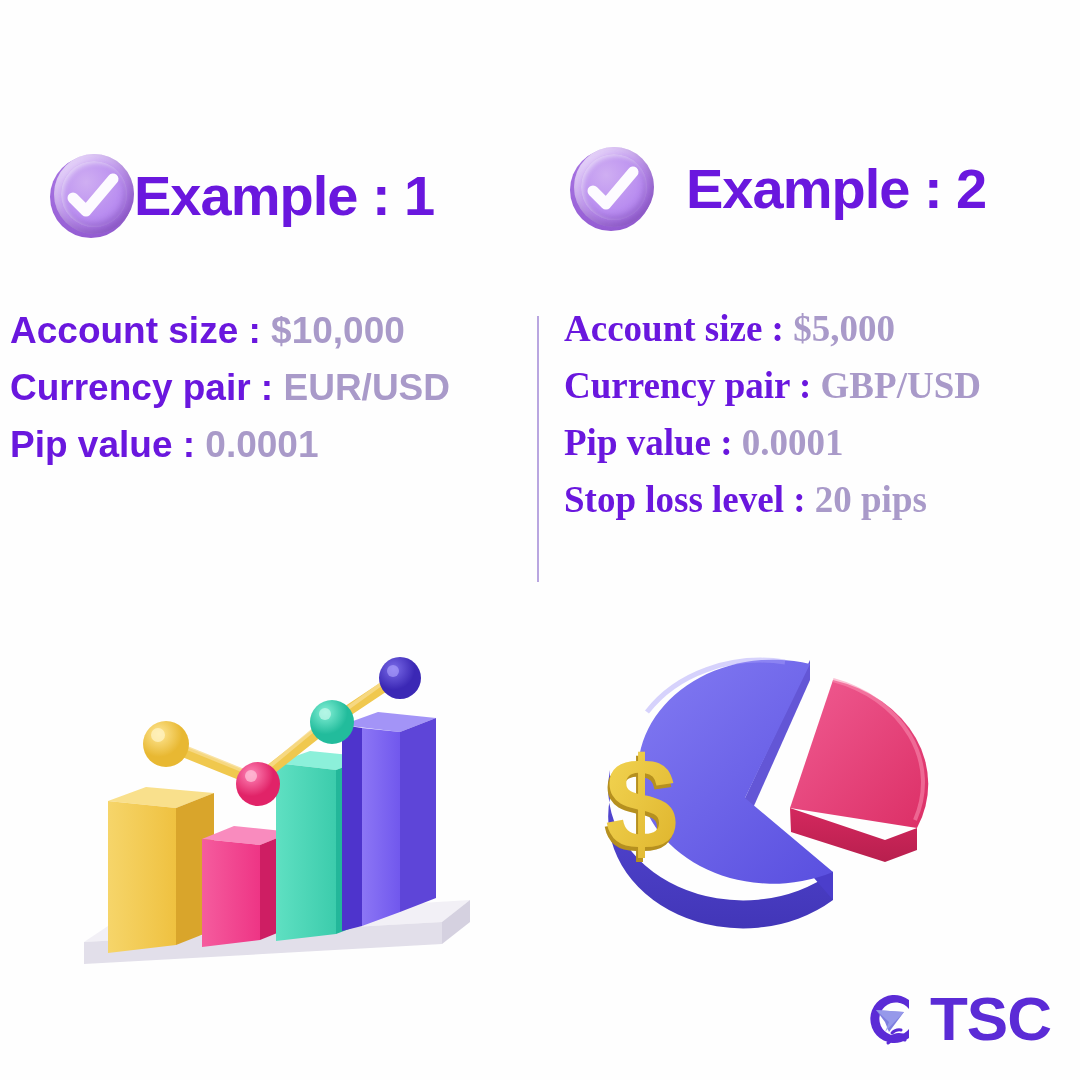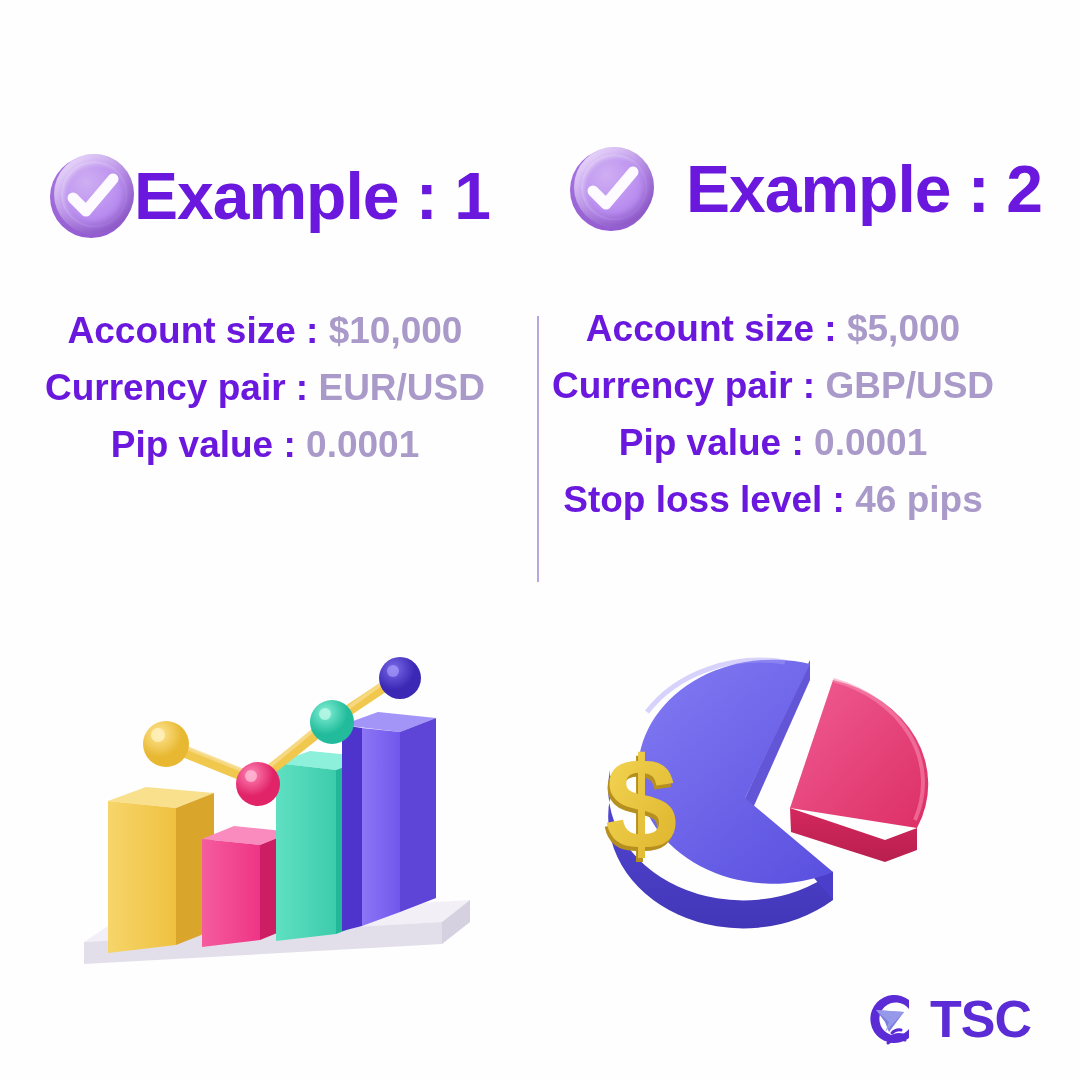--- a/index.html
+++ b/index.html
@@ -41,37 +41,37 @@
   }
   .coin .rim{
     position:absolute;left:13px;top:9px;
     width:66px;height:66px;border-radius:50%;
     background:radial-gradient(circle at 38% 32%,#cfaef2,#b98df0 60%,#a777e4 100%);
     box-shadow:inset 2px 2px 5px rgba(255,255,255,.6), inset -2px -3px 6px rgba(110,58,168,.4);
   }
   .coin svg{position:absolute;left:0;top:0;width:88px;height:88px;}
 
   .heading-text{
-    font-size:66px;
+    font-size:56px;
     font-weight:bold;
     color:#6A17DE;
     letter-spacing:-1px;
     white-space:nowrap;
     line-height:1;
     margin-left:-2px;
   }
 
   
   .spec-list{
     position:absolute;
-    text-align:center;
+    text-align:left;
     white-space:nowrap;
   }
   .spec-left{left:10px;top:312px;width:510px;}
-  .spec-right{left:528px;top:310px;width:490px;}
+  .spec-right{left:564px;top:310px;width:490px;font-family:Liberation Serif, serif;}
 
   .spec-row{
     line-height:1.0;
     margin-bottom:20px;
     font-size:37px;
     font-weight:bold;
   }
   .spec-label{color:#6A17DE;}
   .spec-value{color:#A99AC9;}
 
@@ -87,21 +87,21 @@
   .pie-art{position:absolute;left:585px;top:650px;width:400px;height:300px;}
 
   
   .logo{
     position:absolute;
     left:862px;top:988px;
     display:flex;align-items:center;gap:6px;
   }
   .logo-mark{width:62px;height:62px;position:relative;flex:0 0 auto;}
   .logo-text{
-    font-size:52px;font-weight:bold;color:#5B2BD6;
+    font-size:62px;font-weight:bold;color:#5B2BD6;
     letter-spacing:-1px;line-height:1;
   }
 </style>
 </head>
 <body>
 
 <div class="canvas">
 
   <div class="heading heading-1">
     <div class="coin">
@@ -145,21 +145,21 @@
     <div class="spec-row">
       <span class="spec-label">Account size : </span><span class="spec-value">$5,000</span>
     </div>
     <div class="spec-row">
       <span class="spec-label">Currency pair : </span><span class="spec-value">GBP/USD</span>
     </div>
     <div class="spec-row">
       <span class="spec-label">Pip value : </span><span class="spec-value">0.0001</span>
     </div>
     <div class="spec-row">
-      <span class="spec-label">Stop loss level : </span><span class="spec-value">46 pips</span>
+      <span class="spec-label">Stop loss level : </span><span class="spec-value">20 pips</span>
     </div>
   </div>
 
   <div class="bar-art">
     <svg viewBox="0 0 420 330" width="420" height="330">
       <defs>
         <linearGradient id="yF" x1="0" y1="0" x2="1" y2="0">
           <stop offset="0" stop-color="#F6D56A"></stop>
             <stop offset="1" stop-color="#EFC140"></stop>
         </linearGradient>

